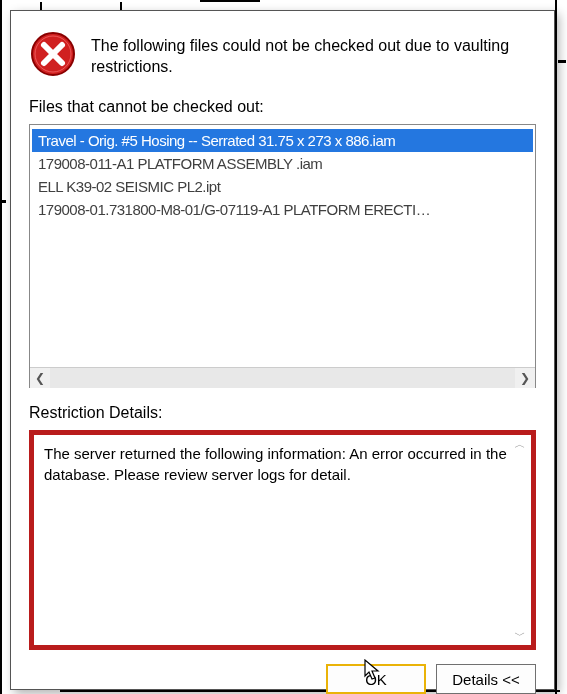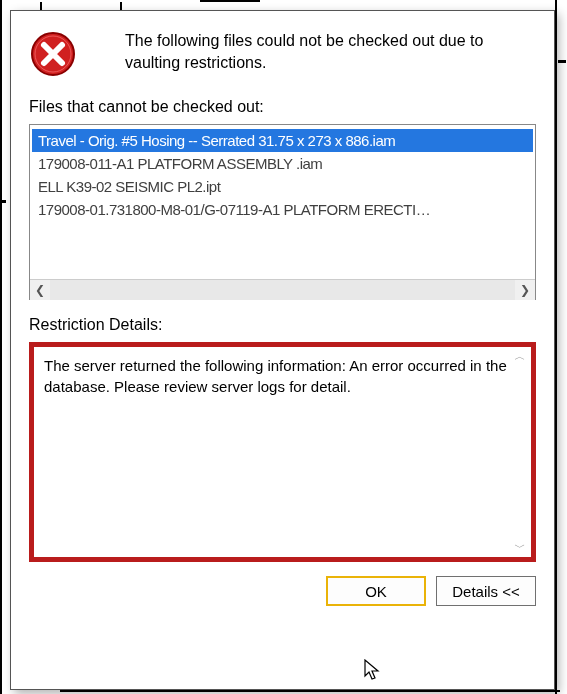--- a/index.html
+++ b/index.html
@@ -65,42 +65,41 @@
       cursor: pointer;
     }
     .dialog-body {
       flex: 1;
       padding: 15px 18px 0 18px;
       display: flex;
       flex-direction: column;
     }
     .msg-row {
       display: flex;
-      align-items: center;
+      align-items: flex-end;
       margin-bottom: 20px;
-      gap: 34px;
     }
     .error-icon-wrap {
       width: 48px; height: 48px;
       margin-right: 14px;
       margin-top: 4px;
       flex-shrink: 0;
     }
     .msg-text {
       font-size: 16px;
       line-height: 1.35;
       padding-top: 0;
     }
     .section-label {
       font-size: 16px;
       margin-bottom: 8px;
     }
     .files-box {
       border: 1px solid #888;
-      height: 176px;
+      height: 264px;
       position: relative;
       background: #fff;
       margin-bottom: 16px;
       display: flex;
       flex-direction: column;
     }
     .files-list {
       flex: 1;
       overflow: hidden;
       padding: 4px 2px;

